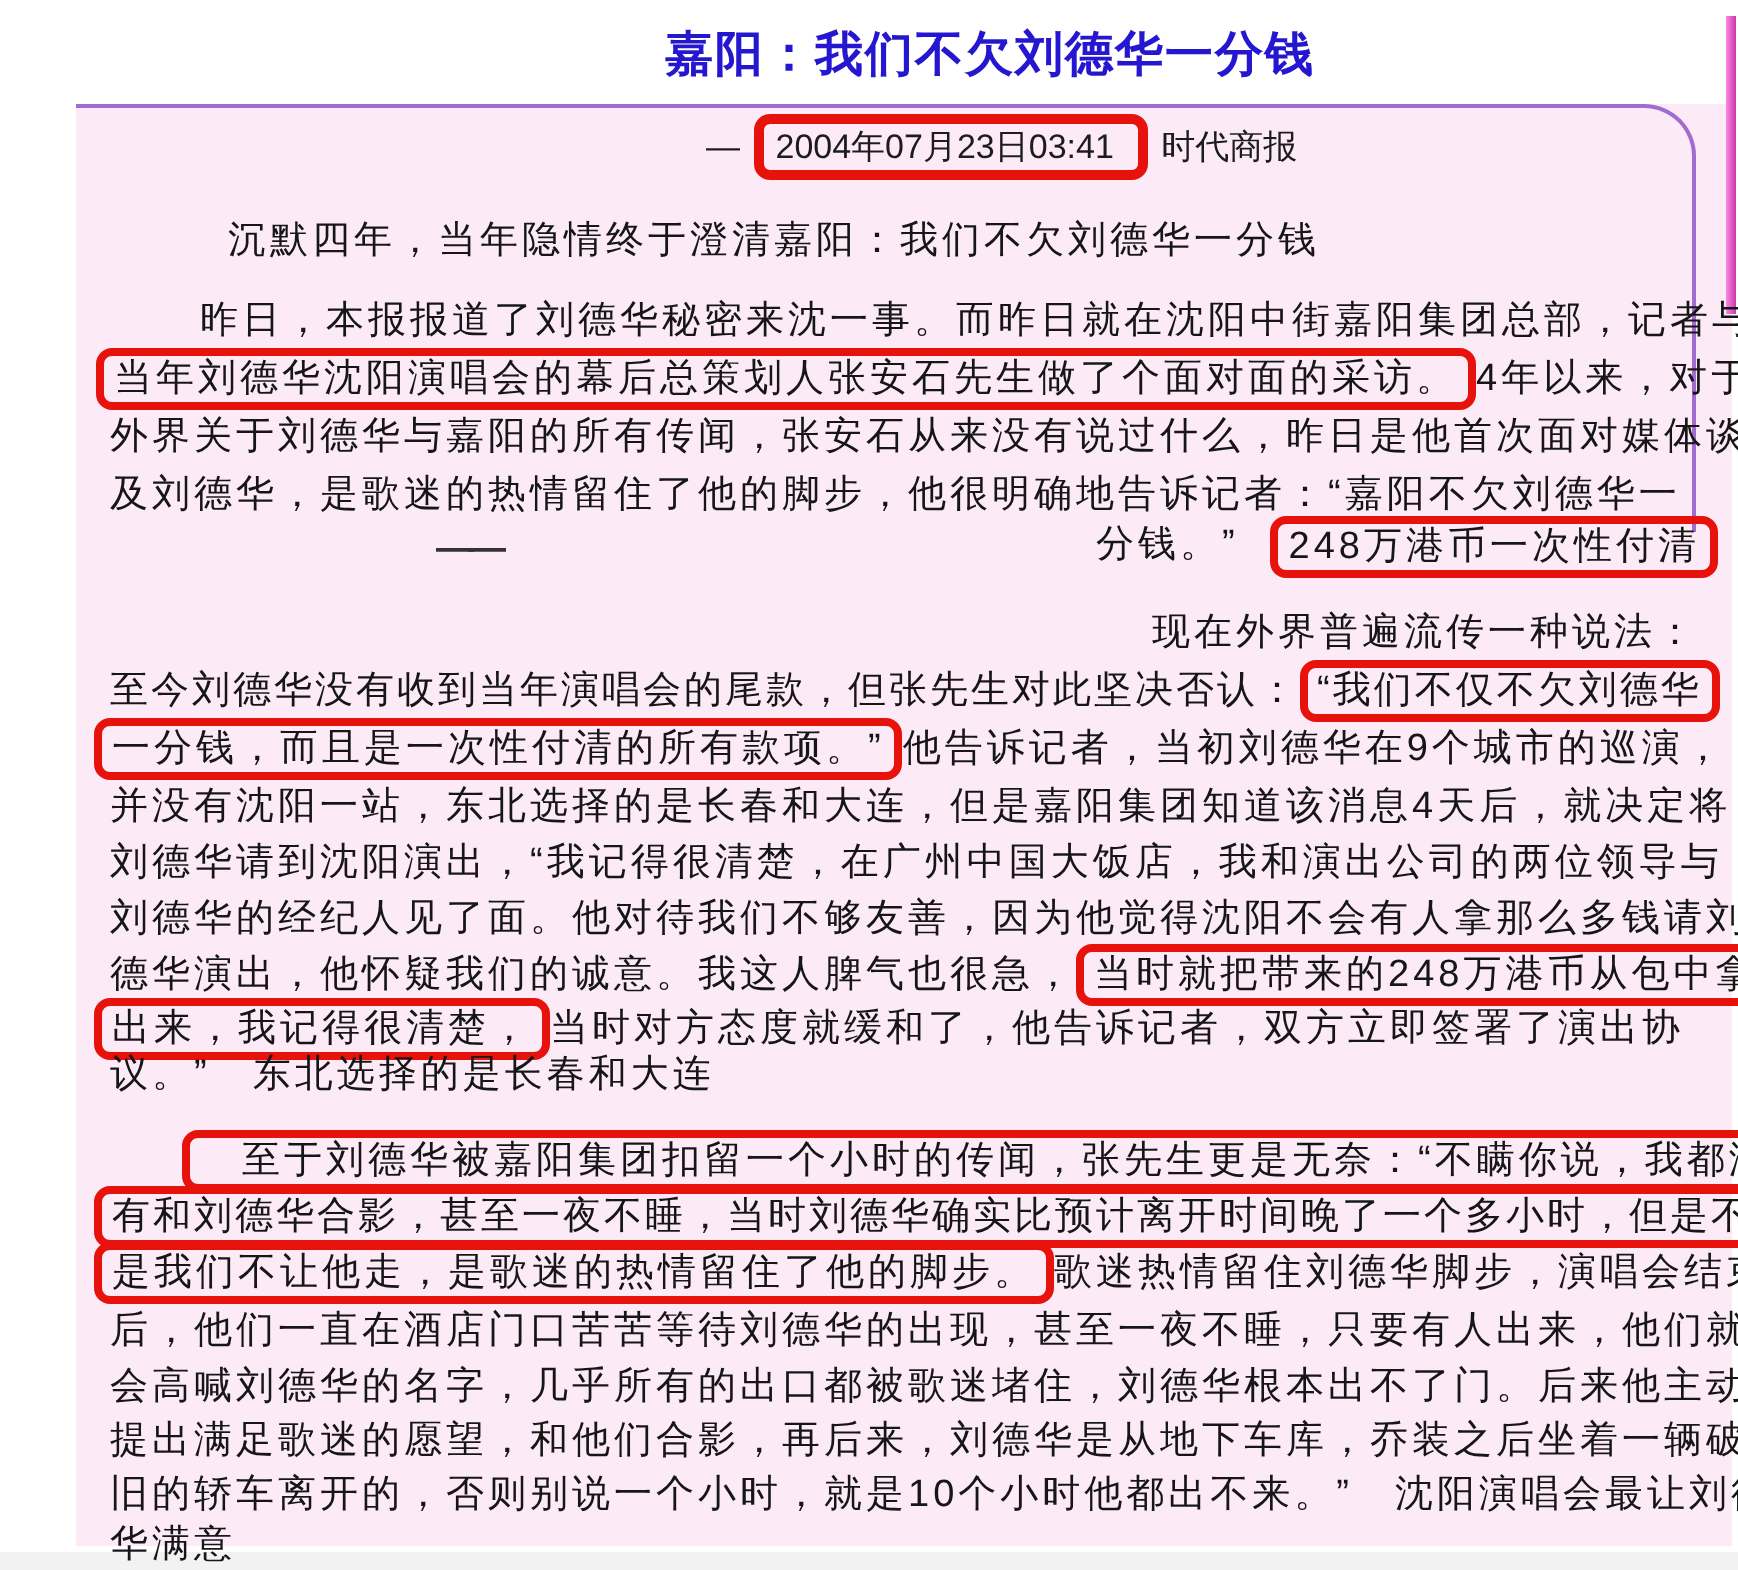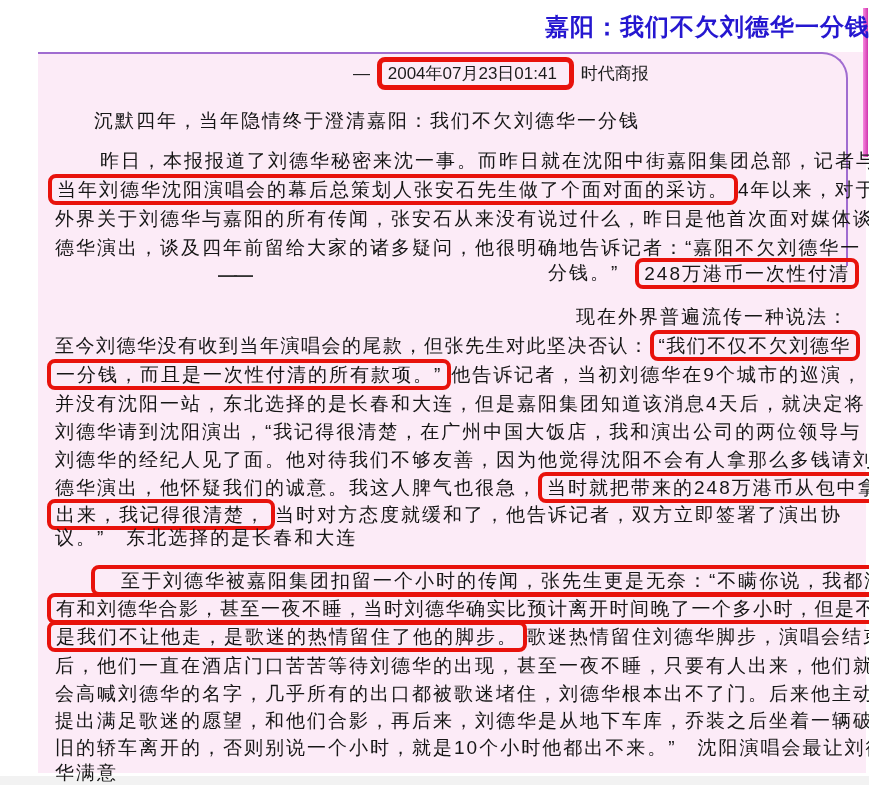--- a/index.html
+++ b/index.html
@@ -26,33 +26,33 @@
   .dash{letter-spacing:-3px;color:#333333;font-weight:bold;}
 </style>
 </head>
 <body>
 
 <div class="panel"></div>
 <div class="frame"></div>
 <div class="magenta-bar"></div>
 <div class="bottom-strip"></div>
 
-<h1 class="title" style="margin:0;text-align:right;">嘉阳：我们不欠刘德华一分钱</h1>
+<h1 class="title" style="margin:0;">嘉阳：我们不欠刘德华一分钱</h1>
 
 <div class="dateline">
   <span>—</span>
-  <span class="date-box">2004年07月23日01:41</span>
+  <span class="date-box">2004年07月23日03:41</span>
   <span> 时代商报</span>
 </div>
 
-<div class="bline" style="left:94px;top:106px"><span>沉默四年，当年隐情终于澄清嘉阳：我们不欠刘德华一分钱</span></div>
+<div class="bline" style="left:114px;top:106px"><span>沉默四年，当年隐情终于澄清嘉阳：我们不欠刘德华一分钱</span></div>
 <div class="bline" style="left:100px;top:146px"><span>昨日，本报报道了刘德华秘密来沈一事。而昨日就在沈阳中街嘉阳集团总部，记者与</span></div>
 <div class="bline" style="left:48px;top:175px"><span class="rbox">当年刘德华沈阳演唱会的幕后总策划人张安石先生做了个面对面的采访。</span><span>4年以来，对于</span></div>
 <div class="bline" style="left:55px;top:204px"><span>外界关于刘德华与嘉阳的所有传闻，张安石从来没有说过什么，昨日是他首次面对媒体谈</span></div>
-<div class="bline" style="left:55px;top:233px"><span>德华演出，谈及四年前留给大家的诸多疑问，他很明确地告诉记者：“嘉阳不欠刘德华一</span></div>
+<div class="bline" style="left:55px;top:233px"><span>及刘德华，是歌迷的热情留住了他的脚步，他很明确地告诉记者：“嘉阳不欠刘德华一</span></div>
 <div class="bline dash" style="left:218px;top:260px"><span>——</span></div>
 <div class="bline" style="left:548px;top:258px"><span>分钱。”</span></div>
 <div class="bline" style="right:10px;top:259px"><span class="rbox">248万港币一次性付清</span></div>
 <div class="bline" style="right:20px;top:302px"><span>现在外界普遍流传一种说法：</span></div>
 <div class="bline tight" style="left:55px;top:331px"><span>至今刘德华没有收到当年演唱会的尾款，但张先生对此坚决否认：</span><span class="rbox">“我们不仅不欠刘德华</span></div>
 <div class="bline" style="left:47px;top:360px"><span class="rbox">一分钱，而且是一次性付清的所有款项。”</span><span>他告诉记者，当初刘德华在9个城市的巡演，</span></div>
 <div class="bline" style="left:55px;top:389px"><span>并没有沈阳一站，东北选择的是长春和大连，但是嘉阳集团知道该消息4天后，就决定将</span></div>
 <div class="bline" style="left:55px;top:417px"><span>刘德华请到沈阳演出，“我记得很清楚，在广州中国大饭店，我和演出公司的两位领导与</span></div>
 <div class="bline" style="left:55px;top:445px"><span>刘德华的经纪人见了面。他对待我们不够友善，因为他觉得沈阳不会有人拿那么多钱请刘</span></div>
 <div class="bline" style="left:55px;top:473px"><span>德华演出，他怀疑我们的诚意。我这人脾气也很急，</span><span class="rbox">当时就把带来的248万港币从包中拿</span></div>

